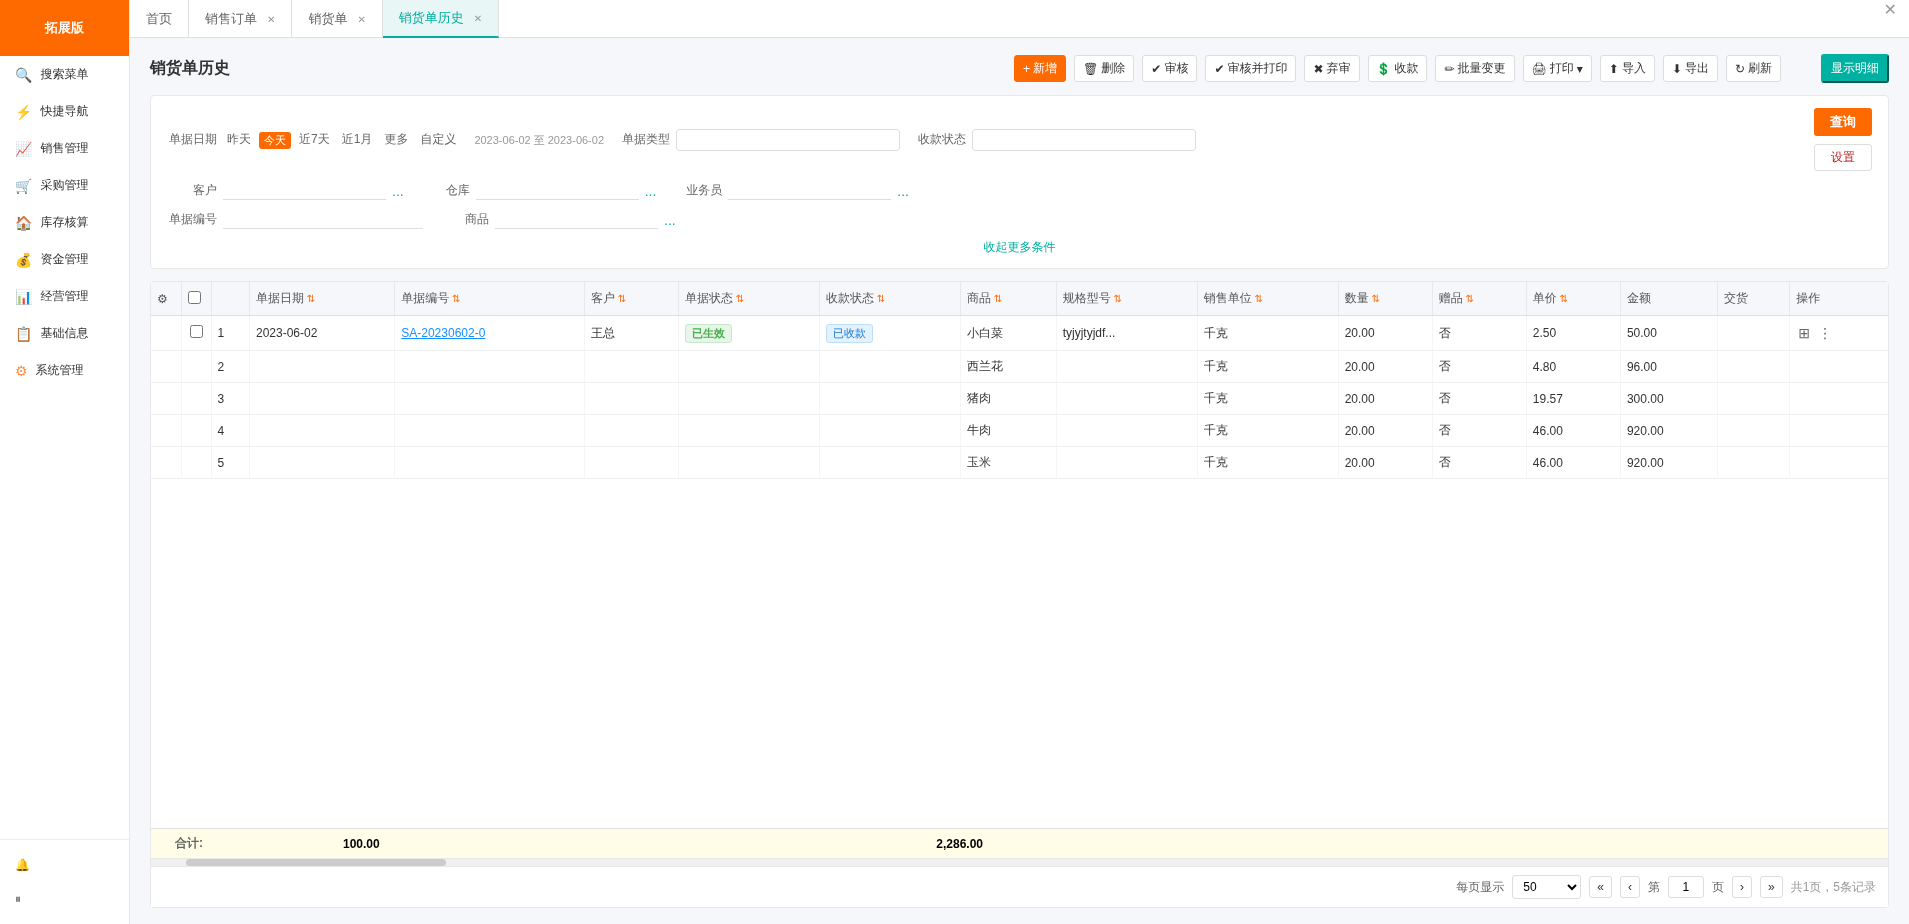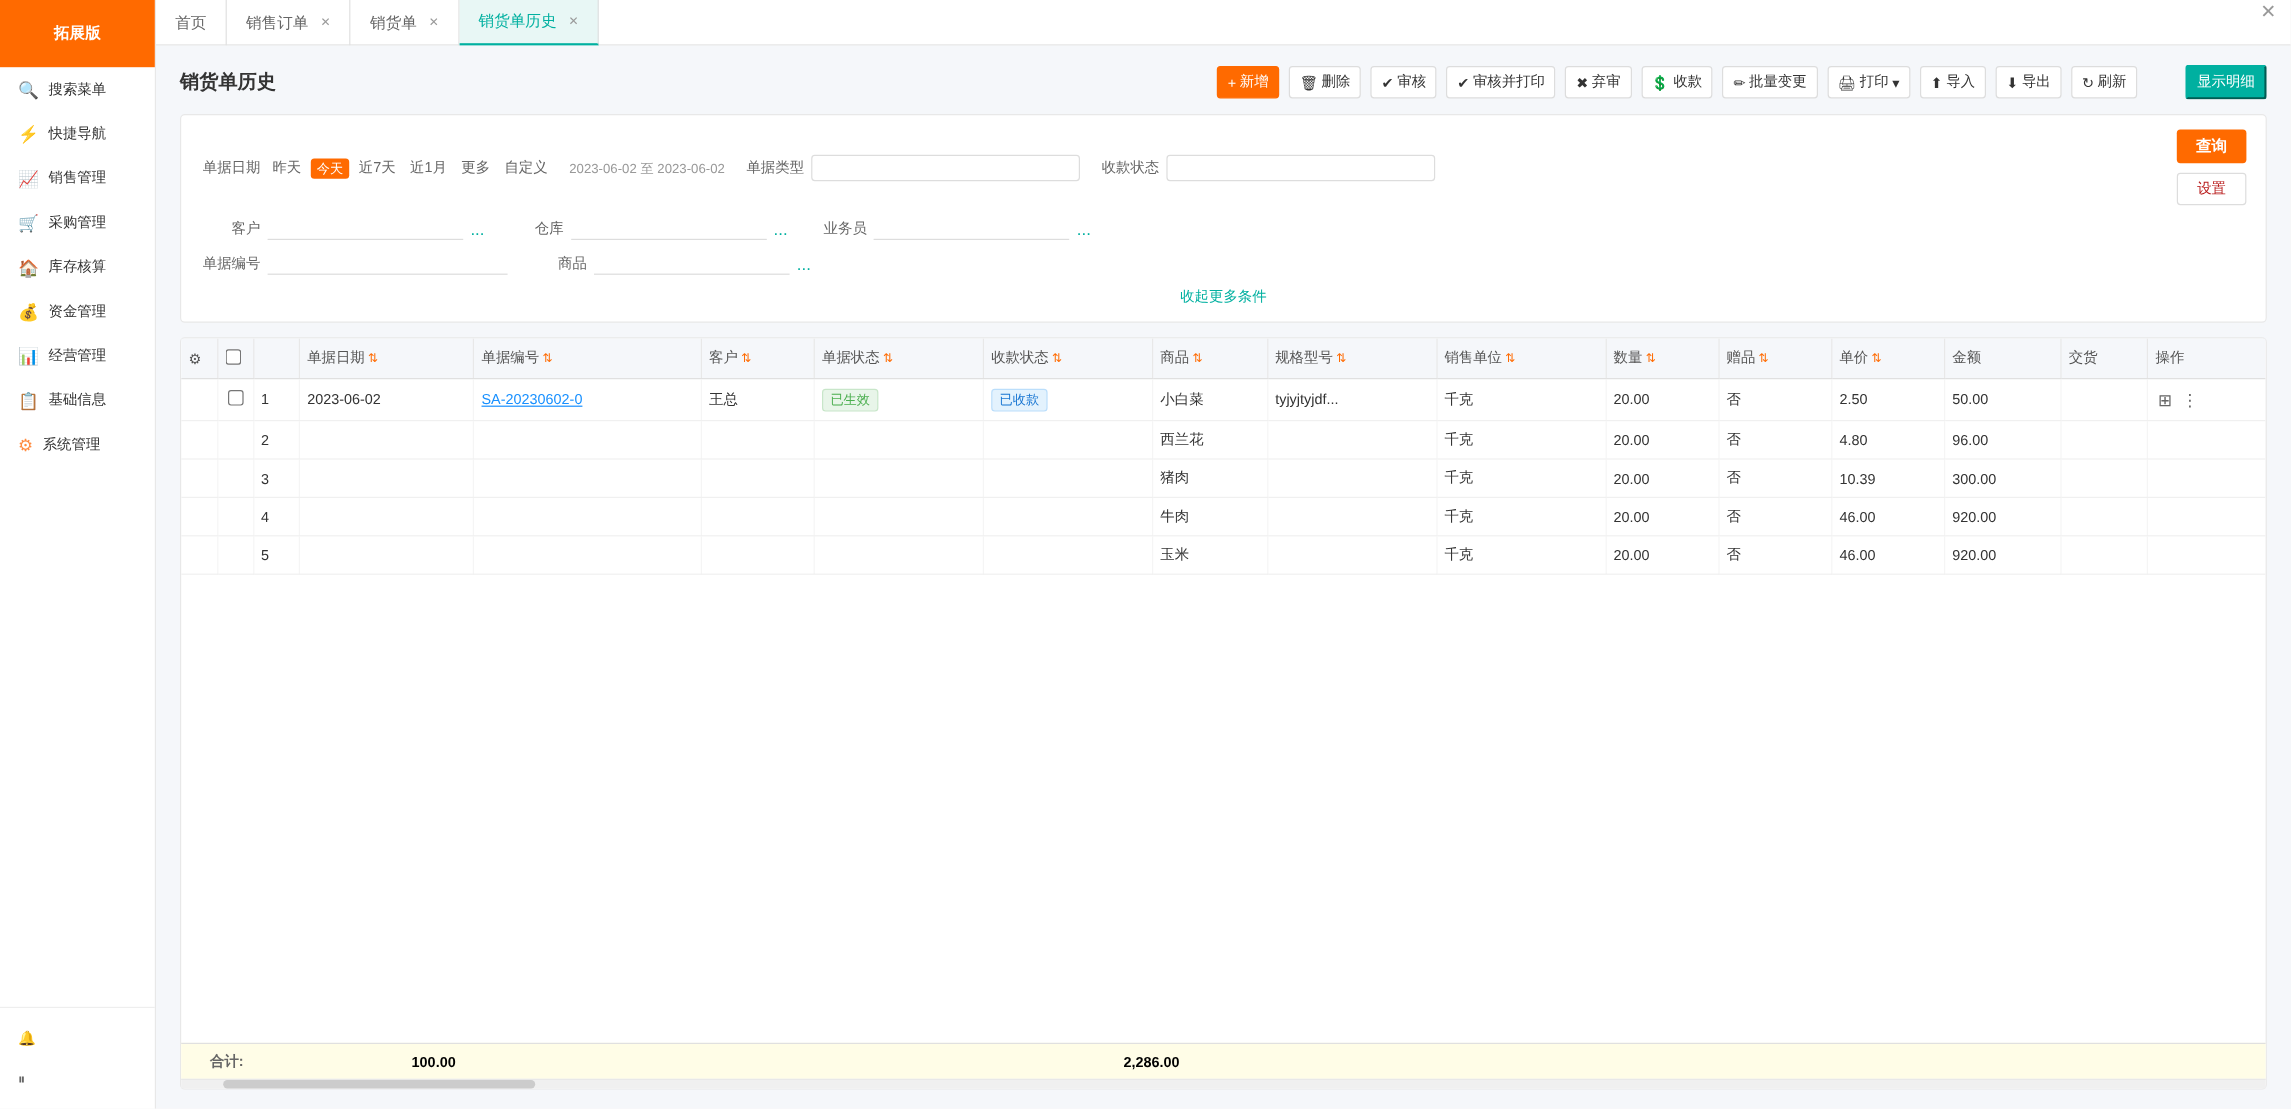--- a/index.html
+++ b/index.html
@@ -53,21 +53,21 @@
     
     .table-container { background: #fff; border: 1px solid #e8e8e8; border-radius: 4px; flex: 1; display: flex; flex-direction: column; }
     .data-table { width: 100%; border-collapse: collapse; font-size: 12px; }
     .data-table th { background: #f5f7fa; border-bottom: 1px solid #e0e0e0; padding: 8px 6px; text-align: left; color: #555; font-weight: normal; white-space: nowrap; border-right: 1px solid #e8e8e8; }
     .data-table th:last-child { border-right: none; }
     .data-table td { padding: 7px 6px; border-bottom: 1px solid #f0f0f0; color: #333; border-right: 1px solid #f5f5f5; white-space: nowrap; }
     .data-table td:last-child { border-right: none; }
     .sortable { cursor: pointer; }
     .sortable::after { content: " ⇅"; color: #ff6a00; font-size: 10px; }
     .status-badge { display: inline-block; padding: 1px 6px; border-radius: 3px; font-size: 11px; }
-    .status-effective { background: #e8f5e9; color: #4caf50; border: 1px solid #c8e6c9; }
+    .status-effective { background: #e8f5e9; color: #4caf50; border: 1px solid #c8e6c9; font-weight: bold; }
     .status-collected { background: #e3f2fd; color: #1976d2; border: 1px solid #bbdefb; }
     .link-text { color: #1890ff; cursor: pointer; text-decoration: underline; }
     .table-action { display: flex; gap: 4px; }
     .table-action-btn { color: #666; cursor: pointer; font-size: 14px; padding: 2px; }
     .settings-icon-cell { width: 30px; text-align: center; }
     .checkbox-cell { width: 30px; text-align: center; }
 
     
     .summary-row { background: #fffde7; border-top: 1px solid #e0e0e0; display: flex; align-items: center; padding: 6px 12px; }
     .summary-label { padding: 0 12px; color: #666; font-weight: bold; min-width: 180px; }
@@ -375,21 +375,21 @@
                 <td></td>
                 <td></td>
                 <td></td>
                 <td></td>
                 <td></td>
                 <td>猪肉</td>
                 <td></td>
                 <td>千克</td>
                 <td>20.00</td>
                 <td>否</td>
-                <td>10.39</td>
+                <td>19.57</td>
                 <td>300.00</td>
                 <td></td>
                 <td></td>
               </tr>
               <tr>
                 <td class="settings-icon-cell"></td>
                 <td class="checkbox-cell"></td>
                 <td>4</td>
                 <td></td>
                 <td></td>
@@ -432,16 +432,32 @@
       <div class="summary-row">
         <span class="summary-label">合计:</span>
         <span class="summary-qty">100.00</span>
         <span class="summary-amount">2,286.00</span>
       </div>
 
       <div class="scrollbar-area">
         <div class="scrollbar-thumb"></div>
       </div>
 
+      <div class="pagination">
+        <span class="pagination-text">每页显示</span>
+        <select class="page-select">
+          <option value="50">50</option>
+          <option value="20">20</option>
+          <option value="100">100</option>
+        </select>
+        <button class="pagination-btn">«</button>
+        <button class="pagination-btn">‹</button>
+        <span class="pagination-text">第</span>
+        <input class="page-input" type="text" value="1" style="">
+        <span class="pagination-text">页</span>
+        <button class="pagination-btn">›</button>
+        <button class="pagination-btn">»</button>
+        <span class="total-info">共1页，5条记录</span>
+      </div>
     </div>
 
   </div>
 </div>
 
 </body></html>

